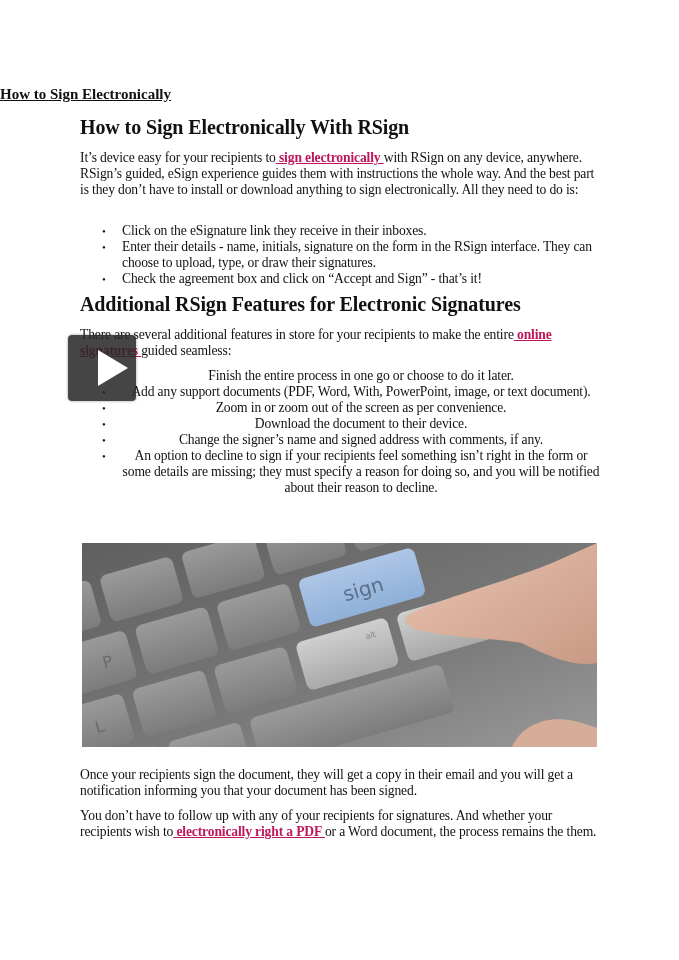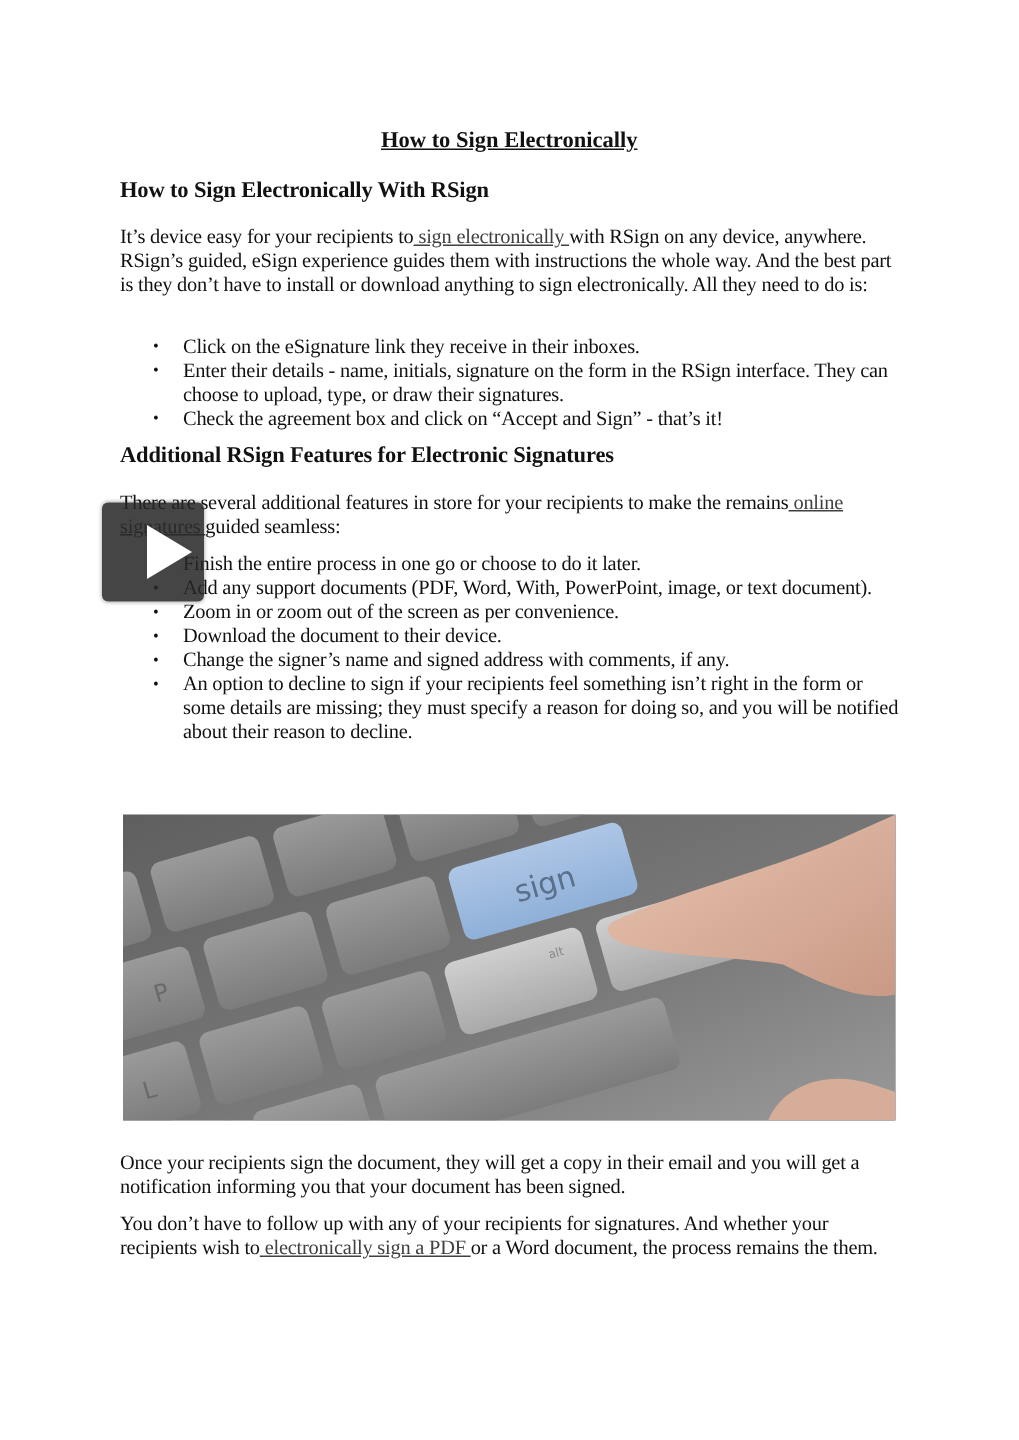--- a/index.html
+++ b/index.html
@@ -1,23 +1,23 @@
 <!DOCTYPE html>
 <html><head>
   <meta charset="utf-8">
   <style>
     html, body { margin: 0; padding: 0; background: #ffffff; }
     body { width: 679px; height: 960px; position: relative; overflow: hidden;
            font-family: "Liberation Serif", "DejaVu Serif", serif; color: #111; }
     .abs { position: absolute; }
-    .title { left: 0; width: 679px; top: 85px; text-align: center; font-size: 15px;
+    .title { left: 0; width: 679px; top: 85px; font-size: 15px;
              font-weight: bold; text-decoration: underline; line-height: 18px; }
-    .h2 { left: 80px; font-size: 15px; font-weight: bold; line-height: 16px; letter-spacing: -0.1px; }
+    .h2 { left: 80px; font-size: 20px; font-weight: bold; line-height: 16px; letter-spacing: -0.1px; }
     .para { left: 80px; width: 520px; font-size: 13.6px; line-height: 16px; letter-spacing: -0.15px; }
-    .para a, .para .link { color: #404040; text-decoration: underline; }
+    .para a, .para .link { color: #be185d; text-decoration: underline; font-weight: bold; }
     .list { left: 80px; width: 520px; margin: 0; padding: 0; list-style: none;
             font-size: 13.6px; line-height: 16px; letter-spacing: -0.15px; }
     .list li { position: relative; padding-left: 42px; }
     .list li .bullet { position: absolute; left: 22px; top: 0; font-size: 11px; }
     .list li .txt { display: block; }
     .photo { left: 82px; top: 543px; width: 515px; height: 204px; overflow: hidden; background: #6e6e6e; }
     .play { left: 68px; top: 335px; width: 68px; height: 66px; background: rgba(38,38,38,0.86);
             border-radius: 4px; box-shadow: 0 0 3px rgba(0,0,0,0.4); }
     .play svg { position: absolute; left: 0; top: 0; }
   </style>
@@ -45,24 +45,24 @@
       </li>
     <li>
         <span class="bullet">•</span>
         <span class="txt">Check the agreement box and click on “Accept and Sign” - that’s it!</span>
       </li>
   </ul>
 
   <div class="abs h2" style="top:296px;font-family:Liberation Serif, serif;">Additional RSign Features for Electronic Signatures</div>
 
   <div class="abs para" style="top:327px;">
-    <span>There are several additional features in store for your recipients to make the remains</span><a class="link"> online signatures </a><span>guided seamless:</span>
+    <span>There are several additional features in store for your recipients to make the entire</span><a class="link"> online signatures </a><span>guided seamless:</span>
   </div>
 
-  <ul class="abs list" style="top:368px;">
+  <ul class="abs list" style="top:368px;text-align:center;">
     <li>
         <span class="bullet">•</span>
         <span class="txt">Finish the entire process in one go or choose to do it later.</span>
       </li>
     <li>
         <span class="bullet">•</span>
         <span class="txt">Add any support documents (PDF, Word, With, PowerPoint, image, or text document).</span>
       </li>
     <li>
         <span class="bullet">•</span>
@@ -133,21 +133,21 @@
         <text x="0" y="120" font-size="16" fill="#6a6a6a" font-family="DejaVu Sans, sans-serif">L</text>
       </g>
       <path d="M330 70 C360 55, 420 40, 470 20 L515 0 L515 120 C490 125, 460 110, 440 100 C410 95, 370 95, 340 88 C322 84, 318 74, 330 70 Z" fill="url(#skin)"></path>
       <path d="M430 204 C440 180, 470 170, 500 180 L515 185 L515 204 Z" fill="#d6ad99"></path>
     </svg>
   </div>
 
   <div class="abs para" style="top:767px;">Once your recipients sign the document, they will get a copy in their email and you will get a notification informing you that your document has been signed.</div>
 
   <div class="abs para" style="top:808px;">
-    <span>You don’t have to follow up with any of your recipients for signatures. And whether your recipients wish to</span><a class="link"> electronically sign a PDF </a><span>or a Word document, the process remains the them.</span>
+    <span>You don’t have to follow up with any of your recipients for signatures. And whether your recipients wish to</span><a class="link"> electronically right a PDF </a><span>or a Word document, the process remains the them.</span>
   </div>
 
 </div>
 
 <div class="abs play">
   <svg width="68" height="66" viewBox="0 0 68 66">
     <polygon points="30,15 30,51 60,33" fill="#ffffff"></polygon>
   </svg>
 </div>
 

